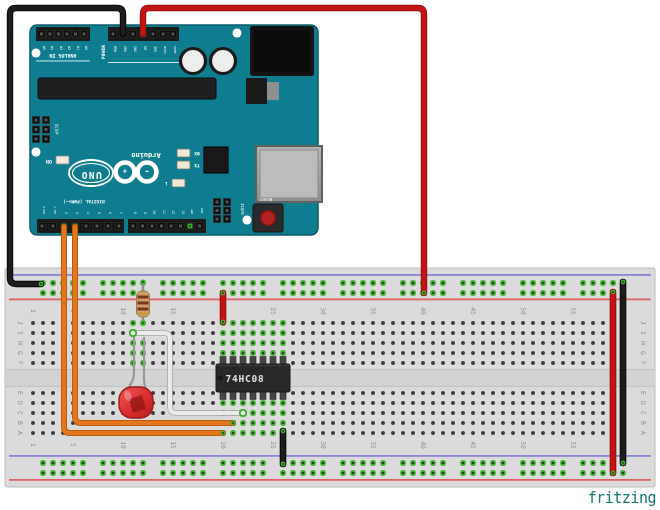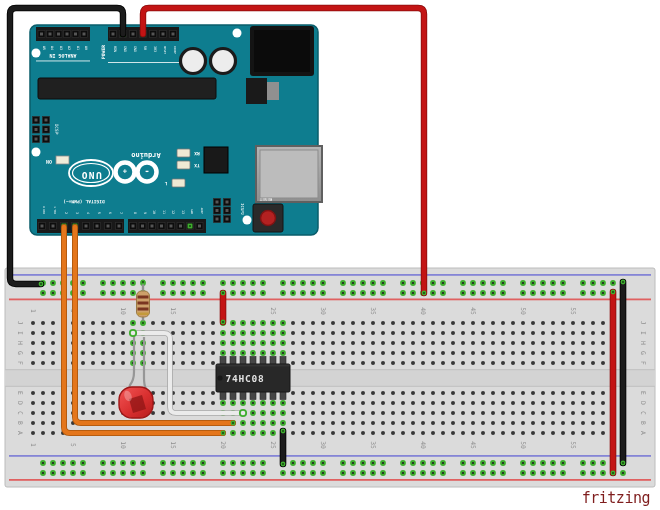--- a/index.html
+++ b/index.html
@@ -3,22 +3,22 @@
 <meta charset="utf-8">
 <style>
   html,body{margin:0;padding:0;background:#fff;}
   body{width:660px;height:510px;overflow:hidden;font-family:"Liberation Sans",sans-serif;position:relative;}
   svg{display:block;}
   .silk{font-family:"DejaVu Sans Mono",monospace;fill:#ffffff;}
   .bblabel{font-family:"DejaVu Sans Mono",monospace;fill:#8f8f8f;font-size:6.3px;}
   .pinlbl{font-family:"DejaVu Sans Mono",monospace;fill:#ffffff;}
   #g-wires path{fill:none;stroke-linecap:round;stroke-linejoin:round;}
   .chiplbl{font-family:"DejaVu Sans Mono",monospace;fill:#e2e2e2;font-weight:bold;letter-spacing:.8px;}
-  .watermark{position:absolute;right:10px;bottom:3px;font-family:"DejaVu Sans Mono",monospace;
-             font-size:15px;color:#7f1d1d;letter-spacing:-0.5px;}
+  .watermark{position:absolute;right:4px;bottom:3px;font-family:"DejaVu Sans Mono",monospace;
+             font-size:15px;color:#0f766e;letter-spacing:-0.5px;}
 </style>
 </head>
 <body>
 
 <svg id="scene" width="660" height="510" viewBox="0 0 660 510">
   <defs>
     <linearGradient id="ledg" x1="0" y1="0" x2="1" y2="1">
       <stop offset="0" stop-color="#f25555"></stop>
       <stop offset="0.55" stop-color="#d92f2f"></stop>
       <stop offset="1" stop-color="#b51d1d"></stop>

